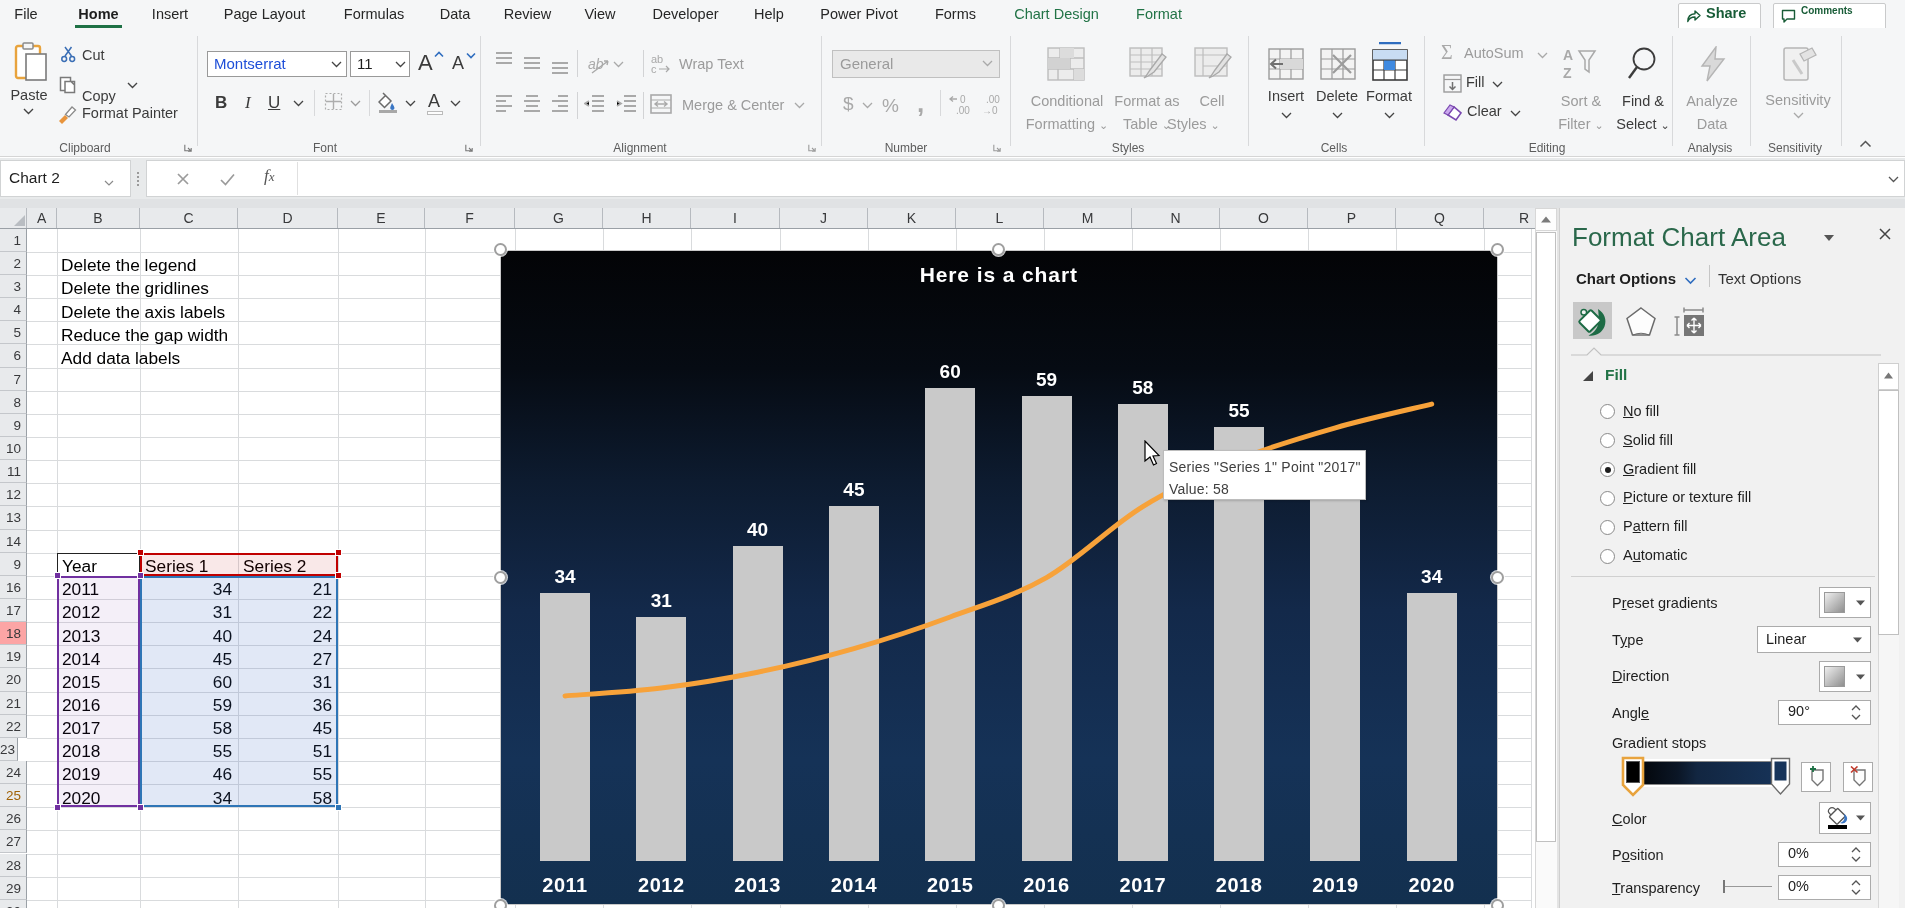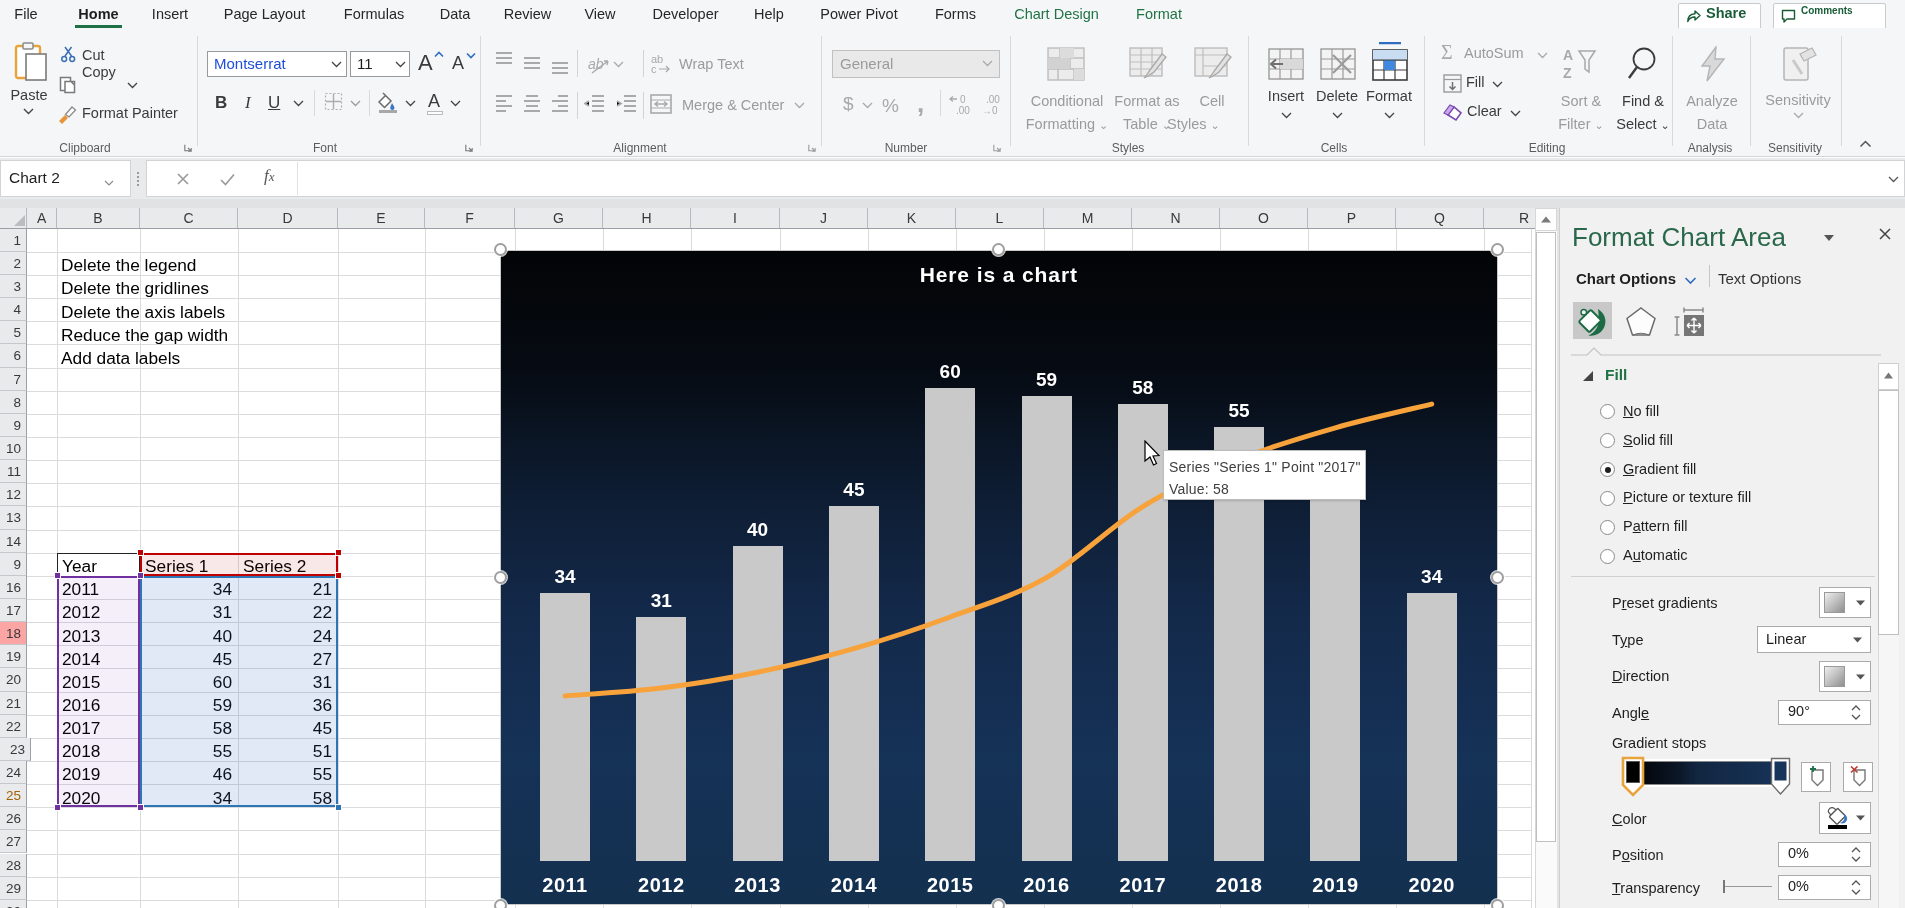--- a/index.html
+++ b/index.html
@@ -63,21 +63,21 @@
   <svg class="abs" style="left:60px;top:46px;" width="17" height="17" viewBox="0 0 17 17">
     <path d="M5 1 L11.5 10 M11.5 1 L5 10" stroke="#3a6eb5" stroke-width="1.5" fill="none"></path>
     <circle cx="4.2" cy="13" r="2.4" fill="none" stroke="#3a6eb5" stroke-width="1.5"></circle>
     <circle cx="12.2" cy="13" r="2.4" fill="none" stroke="#3a6eb5" stroke-width="1.5"></circle>
   </svg>
   <div class="abs btxt" style="left:82px;top:47px;">Cut</div>
   <svg class="abs" style="left:59px;top:76px;" width="18" height="18" viewBox="0 0 18 18">
     <rect x="1.5" y="1.5" width="10" height="13" fill="#fff" stroke="#7a7a7a" stroke-width="1.5"></rect>
     <path d="M6 5.5 H15.5 V16.5 H6 Z M12 5.5 L15.5 9" fill="#fff" stroke="#7a7a7a" stroke-width="1.5"></path>
   </svg>
-  <div class="abs btxt" style="left:82px;top:64px;">Copy</div>
+  <div class="abs btxt" style="left:82px;top:88px;">Copy</div>
   <svg class="abs" style="left:127px;top:82px;" width="11" height="7" viewBox="0 0 11 7">
       <path d="M1 1 L5.5 5.5 L10 1" fill="none" stroke="#444" stroke-width="1.4"></path>
     </svg>
   <svg class="abs" style="left:57px;top:105px;" width="20" height="19" viewBox="0 0 20 19">
     <path d="M2 16 L8 10 L11 13 L5 19 Z" fill="#e8943d"></path>
     <path d="M8.5 9.5 L15 2 L18.5 5 L12 12 Z" fill="#fff" stroke="#8a8a8a" stroke-width="1.3"></path>
   </svg>
   <div class="abs btxt" style="left:82px;top:105px;">Format Painter</div>
   <div class="grp-label" style="left:40px;width:90px;">Clipboard</div>
   <svg class="launcher" style="left:183px;" width="11" height="11" viewBox="0 0 11 11">
@@ -445,21 +445,21 @@
   <div class="abs" style="left:0;top:506.4px;width:27px;height:23.14px;background:#e8eaec;border-right:1px solid #9aa0a6;border-bottom:1px solid #c4c7cb;font-size:13.5px;color:#38393b;text-align:right;padding-right:5px;line-height:23.14px;">13</div>
   <div class="abs" style="left:0;top:529.5px;width:27px;height:23.14px;background:#e8eaec;border-right:1px solid #9aa0a6;border-bottom:1px solid #c4c7cb;font-size:13.5px;color:#38393b;text-align:right;padding-right:5px;line-height:23.14px;">14</div>
   <div class="abs" style="left:0;top:552.7px;width:27px;height:23.14px;background:#e8eaec;border-right:1px solid #9aa0a6;border-bottom:1px solid #c4c7cb;font-size:13.5px;color:#38393b;text-align:right;padding-right:5px;line-height:23.14px;">9</div>
   <div class="abs" style="left:0;top:575.8px;width:27px;height:23.14px;background:#e8eaec;border-right:1px solid #9aa0a6;border-bottom:1px solid #c4c7cb;font-size:13.5px;color:#38393b;text-align:right;padding-right:5px;line-height:23.14px;">16</div>
   <div class="abs" style="left:0;top:598.9px;width:27px;height:23.14px;background:#e8eaec;border-right:1px solid #9aa0a6;border-bottom:1px solid #c4c7cb;font-size:13.5px;color:#38393b;text-align:right;padding-right:5px;line-height:23.14px;">17</div>
   <div class="abs" style="left:0;top:622.1px;width:27px;height:23.14px;background:#fca5a5;border-right:1px solid #9aa0a6;border-bottom:1px solid #c4c7cb;font-size:13.5px;color:#38393b;text-align:right;padding-right:5px;line-height:23.14px;">18</div>
   <div class="abs" style="left:0;top:645.2px;width:27px;height:23.14px;background:#e8eaec;border-right:1px solid #9aa0a6;border-bottom:1px solid #c4c7cb;font-size:13.5px;color:#38393b;text-align:right;padding-right:5px;line-height:23.14px;">19</div>
   <div class="abs" style="left:0;top:668.4px;width:27px;height:23.14px;background:#e8eaec;border-right:1px solid #9aa0a6;border-bottom:1px solid #c4c7cb;font-size:13.5px;color:#38393b;text-align:right;padding-right:5px;line-height:23.14px;">20</div>
   <div class="abs" style="left:0;top:691.5px;width:27px;height:23.14px;background:#e8eaec;border-right:1px solid #9aa0a6;border-bottom:1px solid #c4c7cb;font-size:13.5px;color:#38393b;text-align:right;padding-right:5px;line-height:23.14px;">21</div>
   <div class="abs" style="left:0;top:714.6px;width:27px;height:23.14px;background:#e8eaec;border-right:1px solid #9aa0a6;border-bottom:1px solid #c4c7cb;font-size:13.5px;color:#38393b;text-align:right;padding-right:5px;line-height:23.14px;">22</div>
-  <div class="abs" style="left:0;top:737.8px;width:31px;height:23.14px;background:#e8eaec;border-right:1px solid #9aa0a6;border-bottom:1px solid #c4c7cb;font-size:13.5px;color:#38393b;text-align:right;padding-right:5px;line-height:23.14px;">23</div>
+  <div class="abs" style="left:0;top:737.8px;width:18px;height:23.14px;background:#e8eaec;border-right:1px solid #9aa0a6;border-bottom:1px solid #c4c7cb;font-size:13.5px;color:#38393b;text-align:right;padding-right:5px;line-height:23.14px;">23</div>
   <div class="abs" style="left:0;top:760.9px;width:27px;height:23.14px;background:#e8eaec;border-right:1px solid #9aa0a6;border-bottom:1px solid #c4c7cb;font-size:13.5px;color:#38393b;text-align:right;padding-right:5px;line-height:23.14px;">24</div>
   <div class="abs" style="left:0;top:784.1px;width:27px;height:23.14px;background:#e8eaec;border-right:1px solid #9aa0a6;border-bottom:1px solid #c4c7cb;font-size:13.5px;color:#a16207;text-align:right;padding-right:5px;line-height:23.14px;">25</div>
   <div class="abs" style="left:0;top:807.2px;width:27px;height:23.14px;background:#e8eaec;border-right:1px solid #9aa0a6;border-bottom:1px solid #c4c7cb;font-size:13.5px;color:#38393b;text-align:right;padding-right:5px;line-height:23.14px;">26</div>
   <div class="abs" style="left:0;top:830.3px;width:27px;height:23.14px;background:#e8eaec;border-right:1px solid #9aa0a6;border-bottom:1px solid #c4c7cb;font-size:13.5px;color:#38393b;text-align:right;padding-right:5px;line-height:23.14px;">27</div>
   <div class="abs" style="left:0;top:853.5px;width:27px;height:23.14px;background:#e8eaec;border-right:1px solid #9aa0a6;border-bottom:1px solid #c4c7cb;font-size:13.5px;color:#38393b;text-align:right;padding-right:5px;line-height:23.14px;">28</div>
   <div class="abs" style="left:0;top:876.6px;width:27px;height:23.14px;background:#e8eaec;border-right:1px solid #9aa0a6;border-bottom:1px solid #c4c7cb;font-size:13.5px;color:#38393b;text-align:right;padding-right:5px;line-height:23.14px;">29</div>
   <div class="abs" style="left:0;top:899.8px;width:27px;height:8.2px;background:#e8eaec;border-right:1px solid #9aa0a6;font-size:13.5px;color:#38393b;text-align:right;padding-right:5px;line-height:23.14px;">30</div>
   <div class="celltxt" style="left:61px;top:255.2px;">Delete the legend</div>
   <div class="celltxt" style="left:61px;top:278.4px;">Delete the gridlines</div>
   <div class="celltxt" style="left:61px;top:301.5px;">Delete the axis labels</div>

